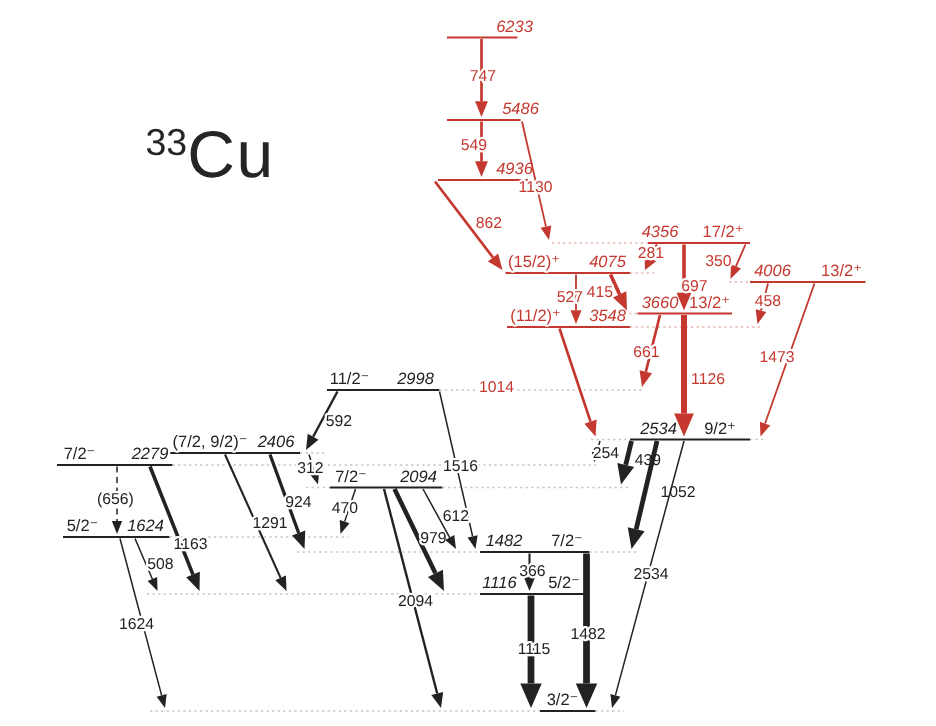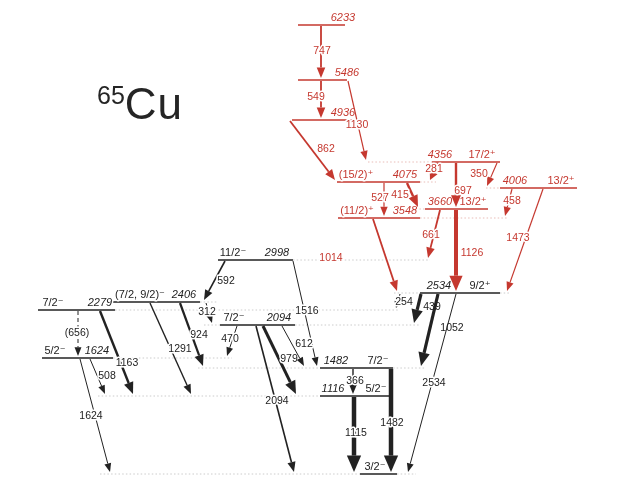--- a/index.html
+++ b/index.html
@@ -11,21 +11,21 @@
   #scheme text{font-family:"Liberation Sans","DejaVu Sans",sans-serif;}
   .nuclide{
     position:absolute;left:97px;top:82px;color:#252525;
     font-size:44px;letter-spacing:1px;line-height:1;
   }
   .nuclide sup{font-size:25px;vertical-align:15px;letter-spacing:0;}
 </style>
 </head>
 <body>
 
-<div class="nuclide"><sup>65</sup><span>Cu</span></div>
+<div class="nuclide"><sup>33</sup><span>Cu</span></div>
 
 <svg id="scheme" width="624" height="484" viewBox="0 0 624 484">
     <g>
       <line x1="298" y1="25" x2="345" y2="25" stroke="#c5382f" stroke-width="1.3" stroke-dasharray="none"></line>
       <text x="343" y="21" fill="#c5382f" text-anchor="middle" font-size="11" font-style="italic" stroke="#ffffff" stroke-width="3" paint-order="stroke" stroke-linejoin="round">6233</text>
     </g>
     <g>
       <line x1="298" y1="80" x2="347" y2="80" stroke="#c5382f" stroke-width="1.3" stroke-dasharray="none"></line>
       <text x="347" y="76" fill="#c5382f" text-anchor="middle" font-size="11" font-style="italic" stroke="#ffffff" stroke-width="3" paint-order="stroke" stroke-linejoin="round">5486</text>
     </g>

